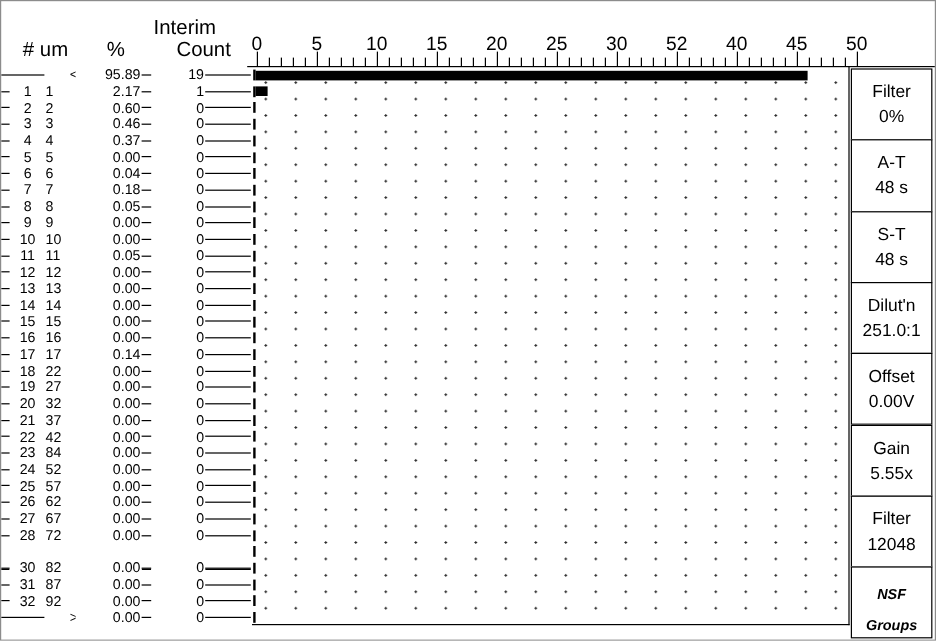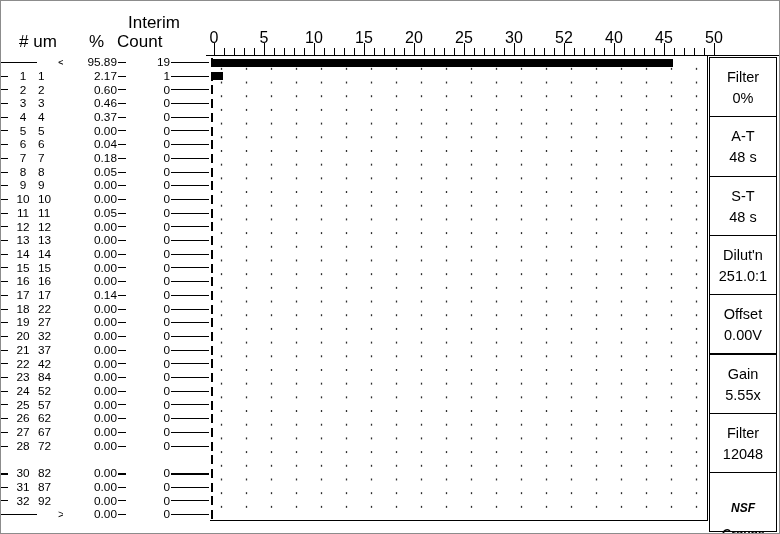--- a/index.html
+++ b/index.html
@@ -11,21 +11,21 @@
   
   .app-title {
     position:absolute; top:8px; right:3px;
     font-size:13.5px; font-weight:bold; font-style:italic; white-space:pre;
   }
   
   .hdr { position:absolute; font-size:17px; white-space:pre; }
   .hdr-interim { top:12px; left:127px; }
   .hdr-numum  { top:31px; left:18px; }
   .hdr-pct    { top:31px; left:88px; }
-  .hdr-count  { top:31px; left:116px; }
+  .hdr-count  { top:31px; left:146px; }
   
   .table-rows { position:absolute; left:0; top:54.6px; width:208px; height:466px; }
   .trow { position:absolute; left:0; width:208px; height:13.7px; }
   .trow::before {
     content:""; position:absolute; left:0; right:0; top:6.4px;
     border-top:1px solid #000;
   }
   .cell {
     position:absolute; top:0.6px; height:12.4px; line-height:12.6px;
     font-size:11.8px; background:#fff; padding:0 1px;
@@ -53,21 +53,21 @@
   .hbar { position:absolute; height:8px; background:#000; }
   .stub { position:absolute; left:210px; width:2px; height:9px; background:#000; }
   
   .sbox {
     position:absolute; left:708px; width:68px; box-sizing:border-box;
     border:1px solid #000; background:#fff; text-align:center;
   }
   .sbox .l1 { margin-top:11px; font-size:14.5px; line-height:16px; }
   .sbox .l2 { margin-top:5px;  font-size:14.5px; line-height:16px; }
   .sbox.nsf .l1, .sbox.nsf .l2 { font-weight:bold; font-style:italic; font-size:12px; }
-  .sbox.nsf .l1 { margin-top:27px; }
+  .sbox.nsf .l1 { margin-top:14px; }
   .sbox.nsf .l2 { margin-top:10px; }
 </style>
 </head>
 <body>
 
 <div class="window">
 
 
   <div class="hdr hdr-interim">Interim</div>
   <div class="hdr hdr-numum"># um</div>

